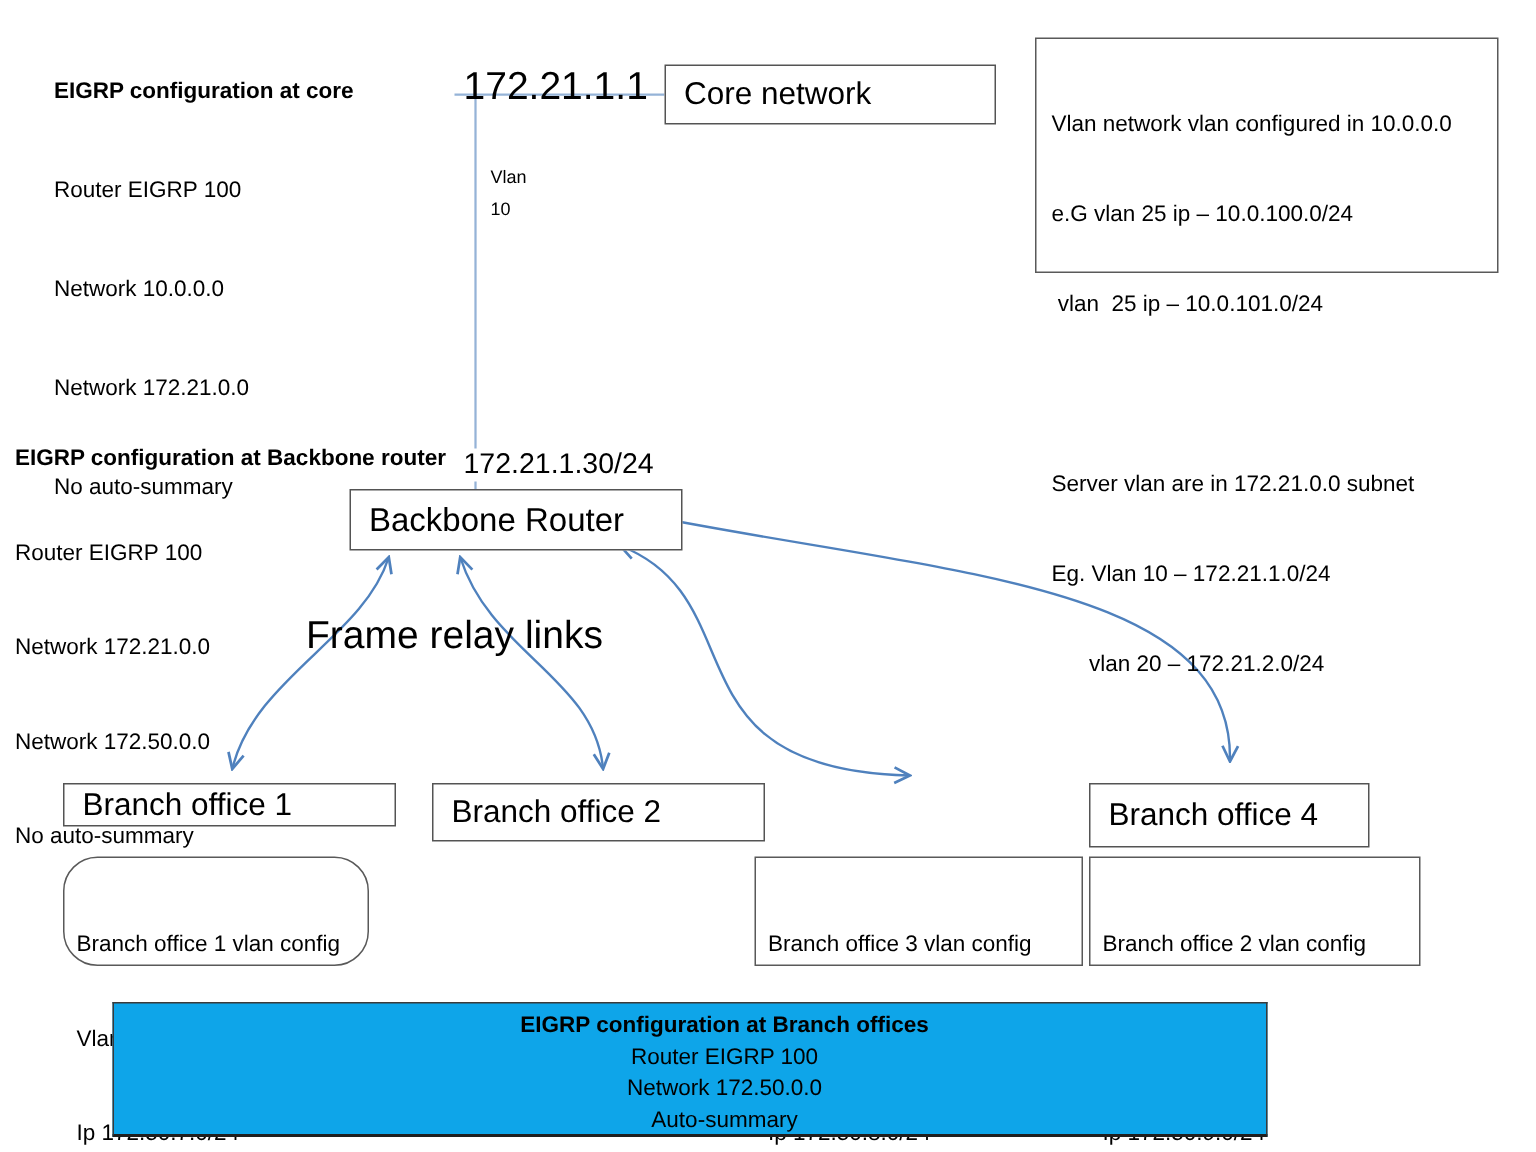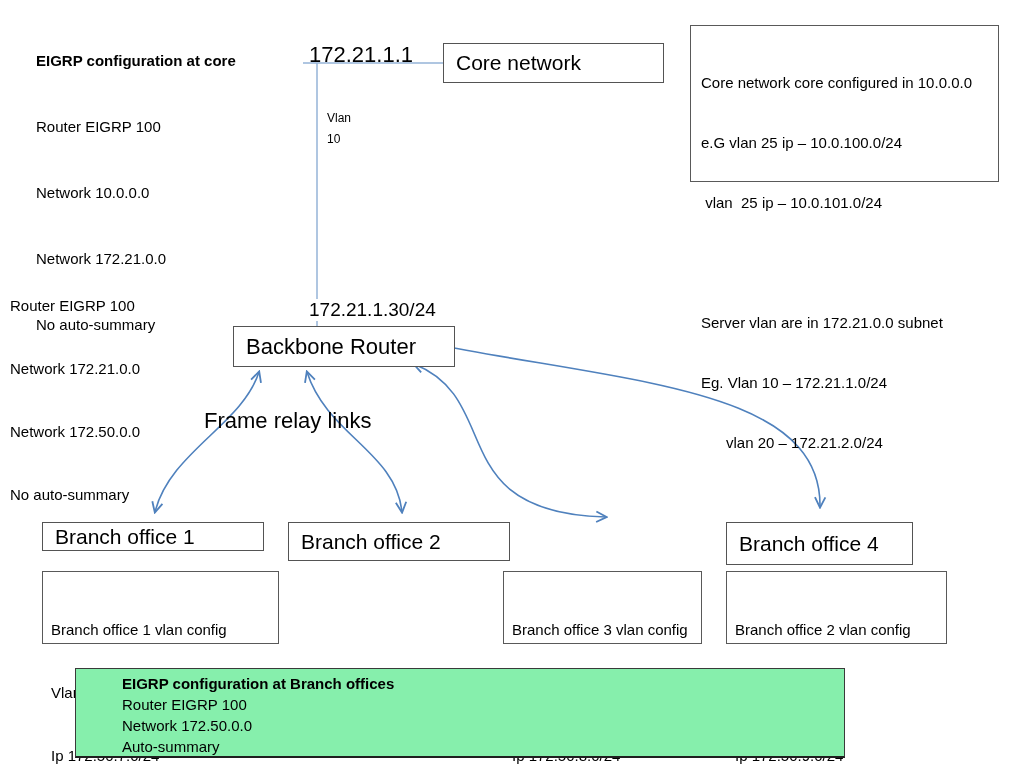--- a/index.html
+++ b/index.html
@@ -13,36 +13,36 @@
   .ann .ann-title{font-weight:bold;}
   .ann-backbone{line-height:21px;}
   
   .nodebox{
     border:1.5px solid #545454;background:#fff;
     display:flex;align-items:center;box-sizing:border-box;
     font-size:21px;padding-left:12px;
   }
   .nodebox.backbone{font-size:22px;margin-left:28px;}
   
-  .iplabel-big{font-size:22px;}
+  .iplabel-big{font-size:26px;}
   .iplabel-med{font-size:19px;background:#fff;padding:0 2px;}
   .vlanlabel{font-size:12px;line-height:21px;}
-  .framerelay{font-size:22px;}
+  .framerelay{font-size:26px;}
   
   .textbox{
     border:1px solid #595959;background:#fff;box-sizing:border-box;
     font-size:15px;line-height:20px;padding:7px 10px;white-space:pre-wrap;
   }
   .cfgbox{line-height:21px;padding:5px 8px;}
   .cfg-line{min-height:21px;}
   .note-line{min-height:20px;}
   
   .bottombox{
-    border:1px solid #3a3a3a;border-bottom:2px solid #1f1f1f;background:#86efac;
-    box-sizing:border-box;font-size:15px;line-height:21px;
+    border:1px solid #3a3a3a;border-bottom:2px solid #1f1f1f;background:#0ea5e9;
+    box-sizing:border-box;text-align:center;font-size:15px;line-height:21px;
     padding-top:4px;
     padding-left:46px;
   }
   .bottombox .bb-title{font-weight:bold;}
   svg.overlay{position:absolute;left:0;top:0;width:1024px;height:768px;pointer-events:none;}
 </style>
 </head>
 <body>
 
 <div class="canvas">
@@ -74,35 +74,36 @@
     <div>No auto-summary</div>
   </div>
 
   <div class="abs iplabel-big" style="left:309px;top:42px;">172.21.1.1</div>
 
   <div class="abs nodebox" style="left:443px;top:43px;width:221px;height:40px;">
     <span>Core network</span>
   </div>
 
   <div class="abs textbox" style="left:690px;top:25px;width:309px;height:157px;">
-    <div class="note-line">Core network core configured in 10.0.0.0</div>
+    <div class="note-line">Vlan network vlan configured in 10.0.0.0</div>
     <div class="note-line">e.G vlan 25 ip – 10.0.100.0/24</div>
     <div class="note-line"> vlan  25 ip – 10.0.101.0/24</div>
     <div class="note-line"></div>
     <div class="note-line">Server vlan are in 172.21.0.0 subnet</div>
     <div class="note-line">Eg. Vlan 10 – 172.21.1.0/24</div>
     <div class="note-line">      vlan 20 – 172.21.2.0/24</div>
   </div>
 
   <div class="abs vlanlabel" style="left:327px;top:108px;">
     <div>Vlan</div>
     <div>10</div>
   </div>
 
   <div class="abs ann ann-backbone" style="left:10px;top:253px;">
+    <div class="ann-title">EIGRP configuration at Backbone router</div>
     <div>Router EIGRP 100</div>
     <div>Network 172.21.0.0</div>
     <div>Network 172.50.0.0</div>
     <div>No auto-summary</div>
   </div>
 
   <div class="abs iplabel-med" style="left:307px;top:299px;">172.21.1.30/24</div>
 
   <div class="abs nodebox backbone" style="left:205px;top:326px;width:222px;height:41px;">
     <span>Backbone Router</span>
@@ -113,26 +114,26 @@
   <div class="abs nodebox" style="left:42px;top:522px;width:222px;height:29px;">
     <span>Branch office 1</span>
   </div>
   <div class="abs nodebox" style="left:288px;top:522px;width:222px;height:39px;">
     <span>Branch office 2</span>
   </div>
   <div class="abs nodebox" style="left:726px;top:522px;width:187px;height:43px;">
     <span>Branch office 4</span>
   </div>
 
-  <div class="abs textbox cfgbox" style="left:42px;top:571px;width:237px;height:73px;">
+  <div class="abs textbox cfgbox" style="left:42px;top:571px;width:204px;height:73px;border-radius:23px;">
     <div class="cfg-line">Branch office 1 vlan config</div>
     <div class="cfg-line">Vlan 100</div>
     <div class="cfg-line">Ip 172.50.7.0/24</div>
   </div>
-  <div class="abs textbox cfgbox" style="left:503px;top:571px;width:199px;height:73px;">
+  <div class="abs textbox cfgbox" style="left:503px;top:571px;width:219px;height:73px;">
     <div class="cfg-line">Branch office 3 vlan config</div>
     <div class="cfg-line">Vlan 101</div>
     <div class="cfg-line">Ip 172.50.8.0/24</div>
   </div>
   <div class="abs textbox cfgbox" style="left:726px;top:571px;width:221px;height:73px;">
     <div class="cfg-line">Branch office 2 vlan config</div>
     <div class="cfg-line">Vlan 102</div>
     <div class="cfg-line">Ip 172.50.9.0/24</div>
   </div>
 

